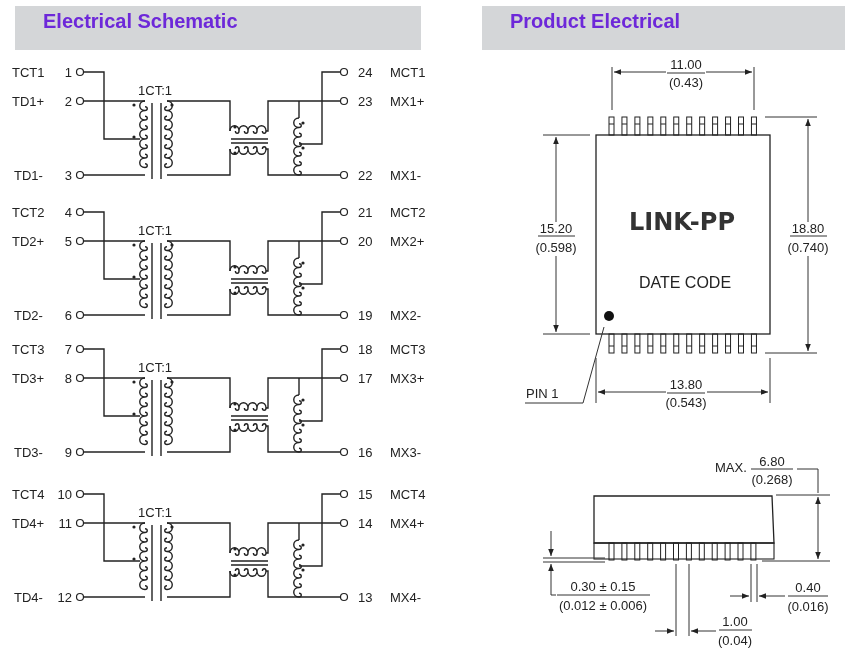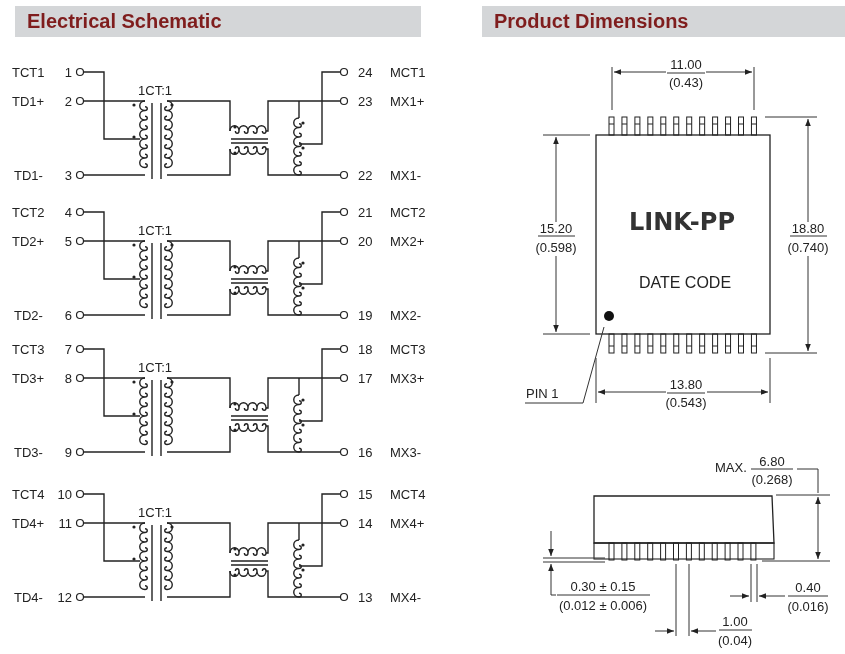--- a/index.html
+++ b/index.html
@@ -1,31 +1,31 @@
 <!DOCTYPE html>
 <html><head>
 <meta charset="utf-8">
 <style>
   html, body { margin: 0; padding: 0; background: #ffffff; }
   body { width: 845px; height: 654px; position: relative; overflow: hidden; font-family: "Liberation Sans", sans-serif; }
-  .hdr { position: absolute; top: 6px; height: 31px; background: #d4d6d8; color: #7f1d1d; font-family: "Liberation Sans", sans-serif; font-weight: bold; font-size: 20px; line-height: 31px; padding-left: 12px; box-sizing: border-box; }
+  .hdr { position: absolute; top: 6px; height: 44px; background: #d4d6d8; color: #6d28d9; font-family: "Liberation Sans", sans-serif; font-weight: bold; font-size: 20px; line-height: 31px; padding-left: 28px; box-sizing: border-box; }
   #hdr-left { left: 15px; width: 406px; }
   #hdr-right { left: 482px; width: 363px; }
   svg { position: absolute; left: 0; top: 0; }
   .t { font-family: "Liberation Sans", sans-serif; font-size: 13px; fill: #222; }
   .tn { font-family: "Liberation Sans", sans-serif; font-size: 13px; fill: #222; }
   .w { stroke: #222; stroke-width: 1.4; fill: none; }
   .thin { stroke: #333; stroke-width: 1; fill: none; }
   .brand { font-family: "DejaVu Sans", sans-serif; font-weight: bold; font-size: 24px; fill: #333; }
 </style>
 </head>
 <body>
 
 <div class="hdr" id="hdr-left">Electrical Schematic</div>
-<div class="hdr" id="hdr-right">Product Dimensions</div>
+<div class="hdr" id="hdr-right">Product Electrical</div>
 
 <svg id="schem" width="845" height="654">
     <g>
       <text x="12" y="77" class="tn" text-anchor="start">TCT1</text>
       <text x="12" y="106" class="tn" text-anchor="start">TD1+</text>
       <text x="14" y="180" class="tn" text-anchor="start">TD1-</text>
       <text x="72" y="77" class="tn" text-anchor="end">1</text>
       <text x="72" y="106" class="tn" text-anchor="end">2</text>
       <text x="72" y="180" class="tn" text-anchor="end">3</text>
       <text x="358" y="77" class="tn" text-anchor="start">24</text>

